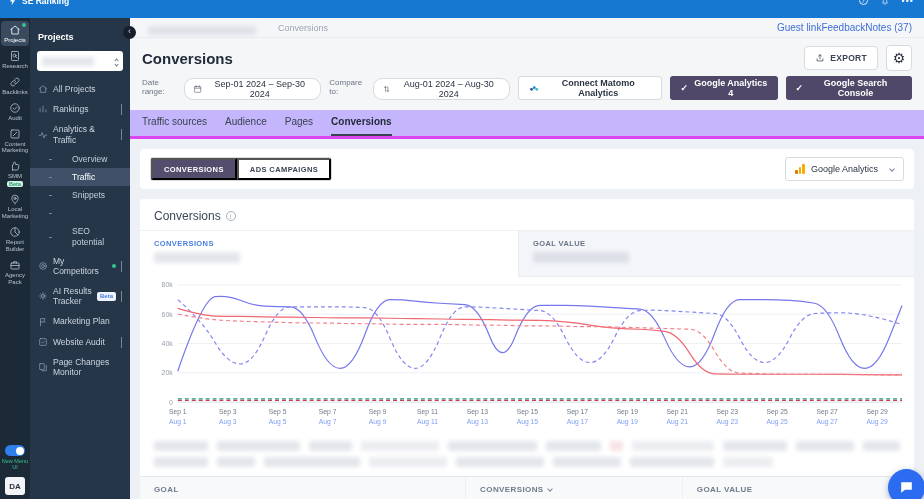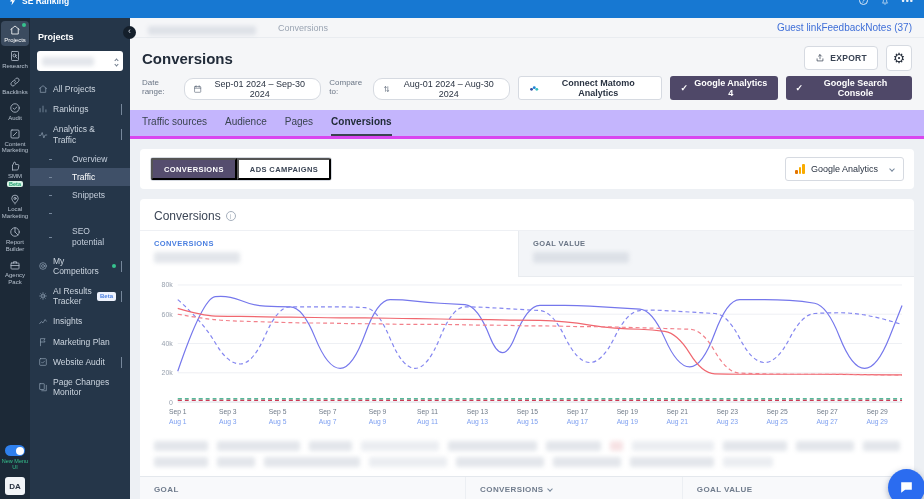--- a/index.html
+++ b/index.html
@@ -304,27 +304,20 @@
   </div>
         <div class="menu-item">
     <svg viewBox="0 0 24 24" hidden="">
             <circle cx="12" cy="12" r="3.5"></circle>
             <path d="M12 4v3M12 17v3M4 12h3M17 12h3M6.5 6.5l2 2M15.5 15.5l2 2M17.5 6.5l-2 2M8.5 15.5l-2 2"></path>
           </svg>
     <span class="mlabel">AI Results Tracker</span>
 
     <span class="badge-beta-panel">Beta</span>
     <span class="chevwrap"><i class="chev down"></i></span>
-  </div>
-        <div class="menu-item">
-    <svg viewBox="0 0 24 24" hidden="">
-            <path d="M4 16l4-5 4 3 5-8 3 4"></path>
-          </svg>
-    <span class="mlabel">Insights</span>
-
   </div>
         <div class="menu-item">
     <svg viewBox="0 0 24 24" hidden="">
             <path d="M6 21V4h11l-2.5 4L17 12H6"></path>
           </svg>
     <span class="mlabel">Marketing Plan</span>
 
   </div>
         <div class="menu-item">
     <svg viewBox="0 0 24 24" hidden="">

